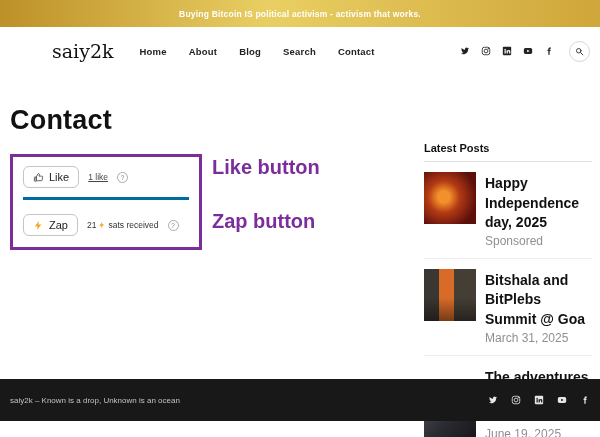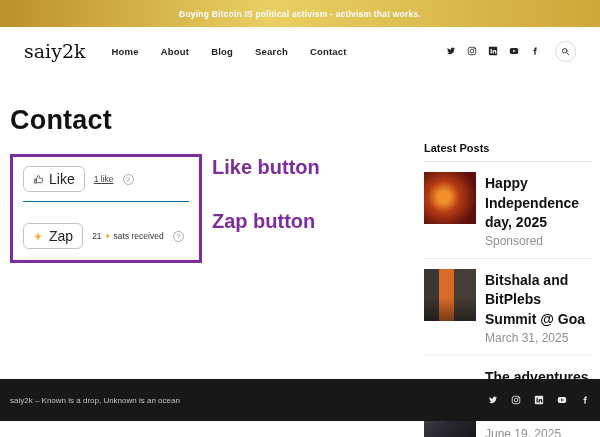--- a/index.html
+++ b/index.html
@@ -17,22 +17,23 @@
     height: 27px;
     background: linear-gradient(90deg, #bd9029 0%, #e9cf63 45%, #cfa63a 100%);
     display: flex; align-items: center; justify-content: center;
   }
   .banner span { color: #fff; font-size: 8.5px; font-weight: bold; letter-spacing: .2px; }
 
   
   .header {
     height: 48px;
     display: flex; align-items: center;
-    padding: 0 24px;
+    padding: 0 10px;
     background: #fff;
+    margin-left: 42px;
   }
   .logo {
     font-family: "DejaVu Serif", serif;
     font-size: 19px; color: #111;
     margin-right: 26px;
     text-decoration: none;
   }
   .nav { display: flex; align-items: center; gap: 22px; }
   .nav a {
     font-size: 9.5px; font-weight: 600; color: #222;
@@ -58,26 +59,26 @@
 
   .widget-wrap { position: relative; }
   .widget-box {
     border: 3px solid #7c2d9c;
     width: 192px;
     padding: 9px 10px 11px 10px;
     display: flex; flex-direction: column; gap: 9px;
     background: #fff;
   }
   .widget-row { display: flex; align-items: center; gap: 9px; }
-  .widget-row.zap-row { border-top: 1px solid #0369a1; padding-top: 21px; }
+  .widget-row.zap-row { border-top: 3px solid #0369a1; padding-top: 14px; }
   .pill-btn {
     display: inline-flex; align-items: center; gap: 5px;
     border: 1px solid #c4c4c4; border-radius: 6px;
     background: #fff; padding: 4px 9px;
-    font-size: 14px; color: #222; cursor: pointer;
+    font-size: 11px; color: #222; cursor: pointer;
     font-family: "Liberation Sans", sans-serif;
   }
   .pill-btn svg { width: 11px; height: 11px; display: block; }
   .like-count { font-size: 8.5px; color: #444; text-decoration: underline; cursor: pointer; }
   .zap-stats { font-size: 8.5px; color: #333; display: inline-flex; align-items: center; gap: 2px; }
   .zap-stats svg { width: 8px; height: 8px; display: block; }
   .help-badge {
     width: 11px; height: 11px; border: 1px solid #aaa; border-radius: 50%;
     font-size: 7px; color: #888; display: inline-flex;
     align-items: center; justify-content: center; cursor: pointer;

